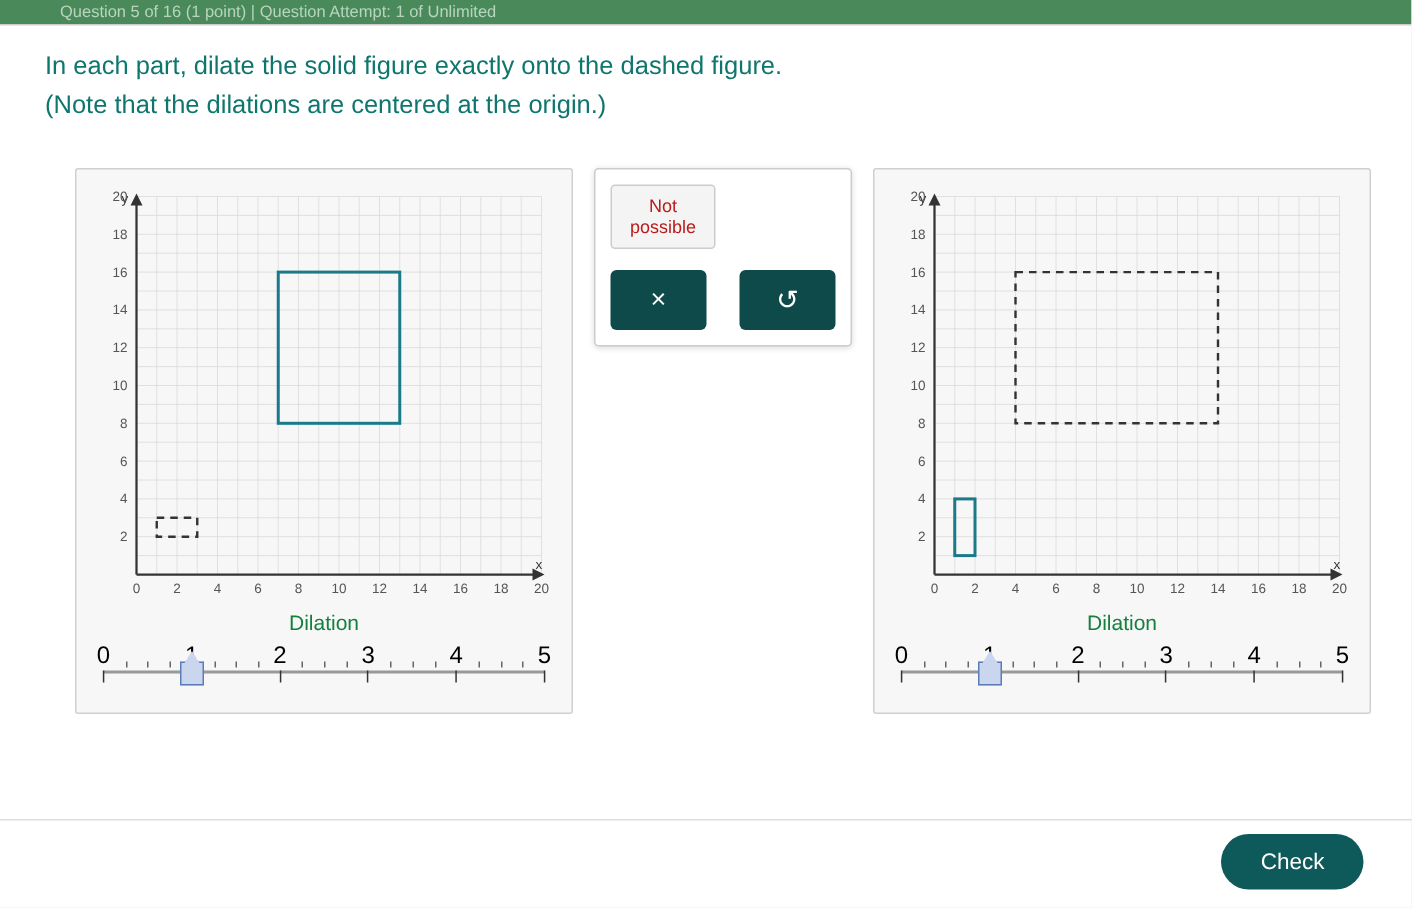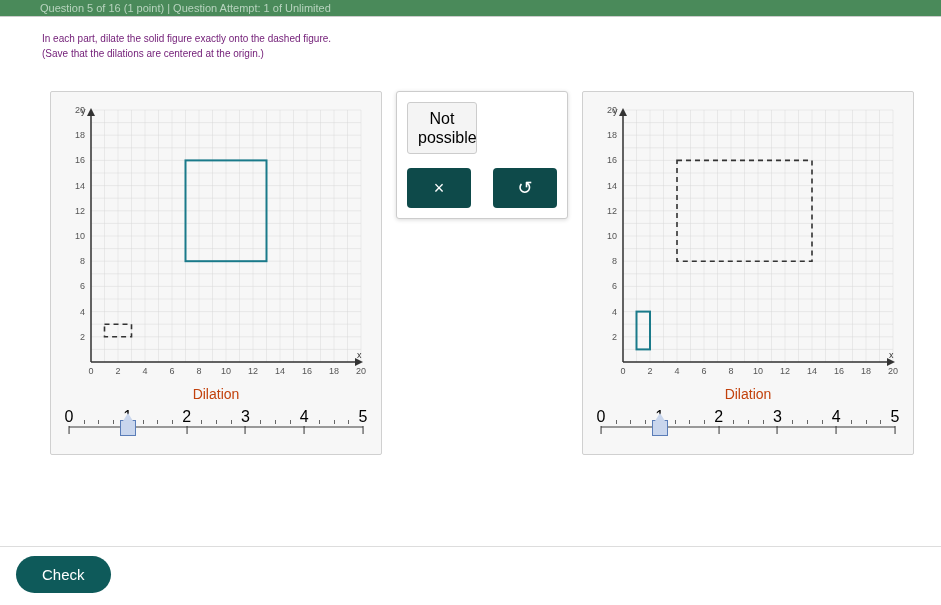--- a/index.html
+++ b/index.html
@@ -22,44 +22,43 @@
   }
   .content {
     background: #fff;
     margin: 0;
     padding: 14px 30px 0 30px;
     position: relative;
     height: 589px;
     border-top: 1px solid #ccc;
   }
   .instructions {
-    font-size: 10px;
-    color: #701a75;
+    font-size: 17px;
+    color: #0f766e;
     line-height: 1.5;
     margin-bottom: 30px;
-    margin-left: 12px;
   }
   .panels {
     display: flex;
     gap: 14px;
     align-items: flex-start;
     margin-left: 20px;
   }
   .graph-panel {
     background: #f7f7f7;
     border: 1px solid #d0d0d0;
     padding: 10px 10px 6px 10px;
     border-radius: 2px;
     width: 340px;
   }
   .graph-svg { display: block; margin: 0 auto; }
   .dilation-label {
     text-align: center;
     font-size: 14px;
-    color: #c2410c;
+    color: #15803d;
     margin-top: 4px;
     font-weight: 500;
   }
   .slider-wrap {
     margin-top: 6px;
     padding: 0 8px;
   }
   .slider-track {
     position: relative;
     height: 40px;
@@ -116,22 +115,22 @@
     border-radius: 3px;
     width: 200px;
     padding: 10px;
     box-shadow: 0 1px 4px rgba(0,0,0,0.15);
   }
   .np-btn {
     background: #f4f4f4;
     border: 1px solid #ccc;
     border-radius: 3px;
     padding: 6px 10px;
-    font-size: 16px;
-    color: #000000;
+    font-size: 12px;
+    color: #b91c1c;
     text-align: center;
     line-height: 1.2;
     width: 70px;
     margin-bottom: 14px;
     cursor: pointer;
   }
   .btn-row { display: flex; gap: 22px; }
   .dark-btn {
     background: #0e4a4a;
     color: #fff;
@@ -143,23 +142,23 @@
     align-items: center;
     justify-content: center;
     font-size: 18px;
     cursor: pointer;
   }
   .bottom-bar {
     position: absolute;
     bottom: 12px;
     left: 0;
     right: 0;
-    padding: 0 16px;
+    padding: 0 32px;
     display: flex;
-    justify-content: space-between;
+    justify-content: flex-end;
     align-items: center;
   }
   .check-btn {
     background: #0e5a5a;
     color: #fff;
     border: none;
     border-radius: 22px;
     padding: 10px 26px;
     font-size: 15px;
     cursor: pointer;
@@ -186,21 +185,21 @@
 </style>
 </head>
 <body>
 
 <div class="top-bar">Question 5 of 16 (1 point)  |  Question Attempt: 1 of Unlimited</div>
 
 <div class="content">
 
   <div class="instructions">
     <div>In each part, dilate the solid figure exactly onto the dashed figure.</div>
-    <div>(Save that the dilations are centered at the origin.)</div>
+    <div>(Note that the dilations are centered at the origin.)</div>
   </div>
 
   <div class="panels">
 
     <div class="graph-panel">
       <svg class="graph-svg" width="310" height="280" viewBox="0 0 310 280">
         <g id="gridA">
             <line x1="30" y1="8" x2="30" y2="260" stroke="#d8d8d8" stroke-width="0.5"></line>
             <line x1="43.5" y1="8" x2="43.5" y2="260" stroke="#d8d8d8" stroke-width="0.5"></line>
             <line x1="57" y1="8" x2="57" y2="260" stroke="#d8d8d8" stroke-width="0.5"></line>

